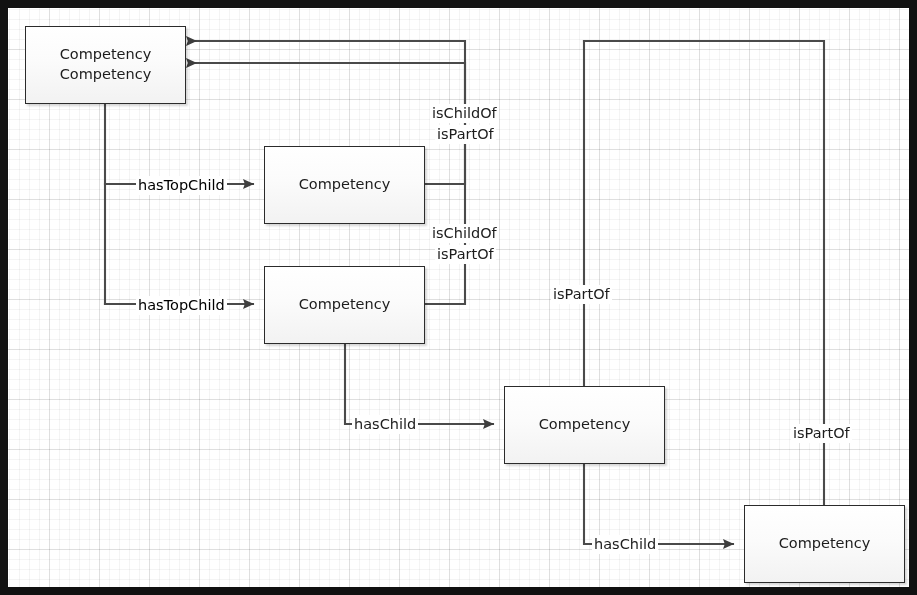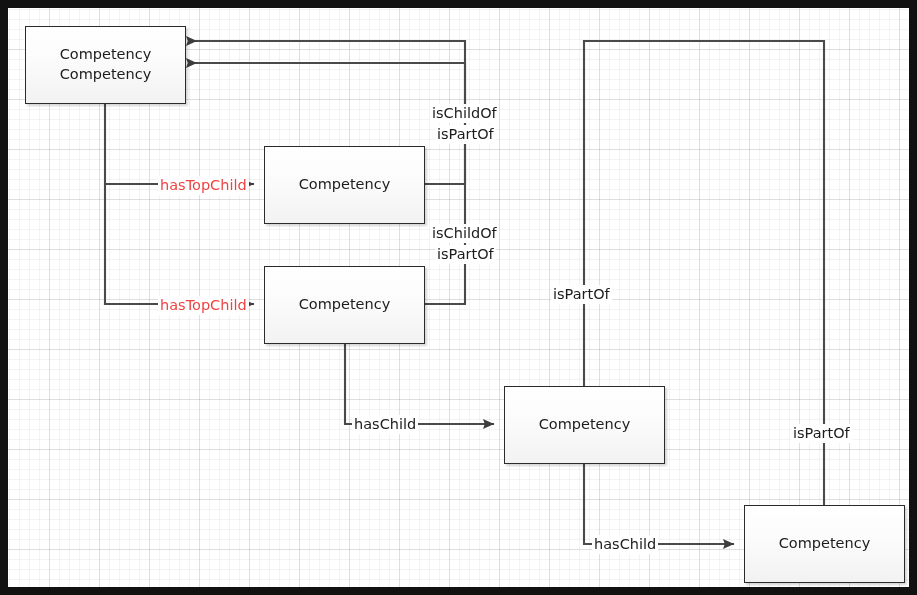--- a/index.html
+++ b/index.html
@@ -25,21 +25,21 @@
     border:1px solid #2b2b2b;
     background:linear-gradient(to bottom,#ffffff 0%,#fbfbfb 45%,#f2f2f2 100%);
     box-shadow:2px 2px 2px rgba(0,0,0,0.16);
     display:flex;align-items:center;justify-content:center;text-align:left;
     font-size:14.5px;color:#1c1c1c;line-height:1.35;
   }
   .edge-label{
     position:absolute;font-size:14.5px;color:#1c1c1c;white-space:nowrap;
     background:#ffffff;padding:0 2px;line-height:1.32;
   }
-  .edge-label.rel{color:#ef4444;margin-left:22px;}
+  .edge-label.rel{color:#000000;}
 </style>
 </head>
 <body>
 
 <div id="frame">
   <div id="canvas">
 
     <svg id="svg-layer" viewBox="0 0 917 595" xmlns="http://www.w3.org/2000/svg">
       <defs>
         <marker id="arrowL" markerWidth="11" markerHeight="10" refX="1" refY="5" orient="auto" markerUnits="userSpaceOnUse">

